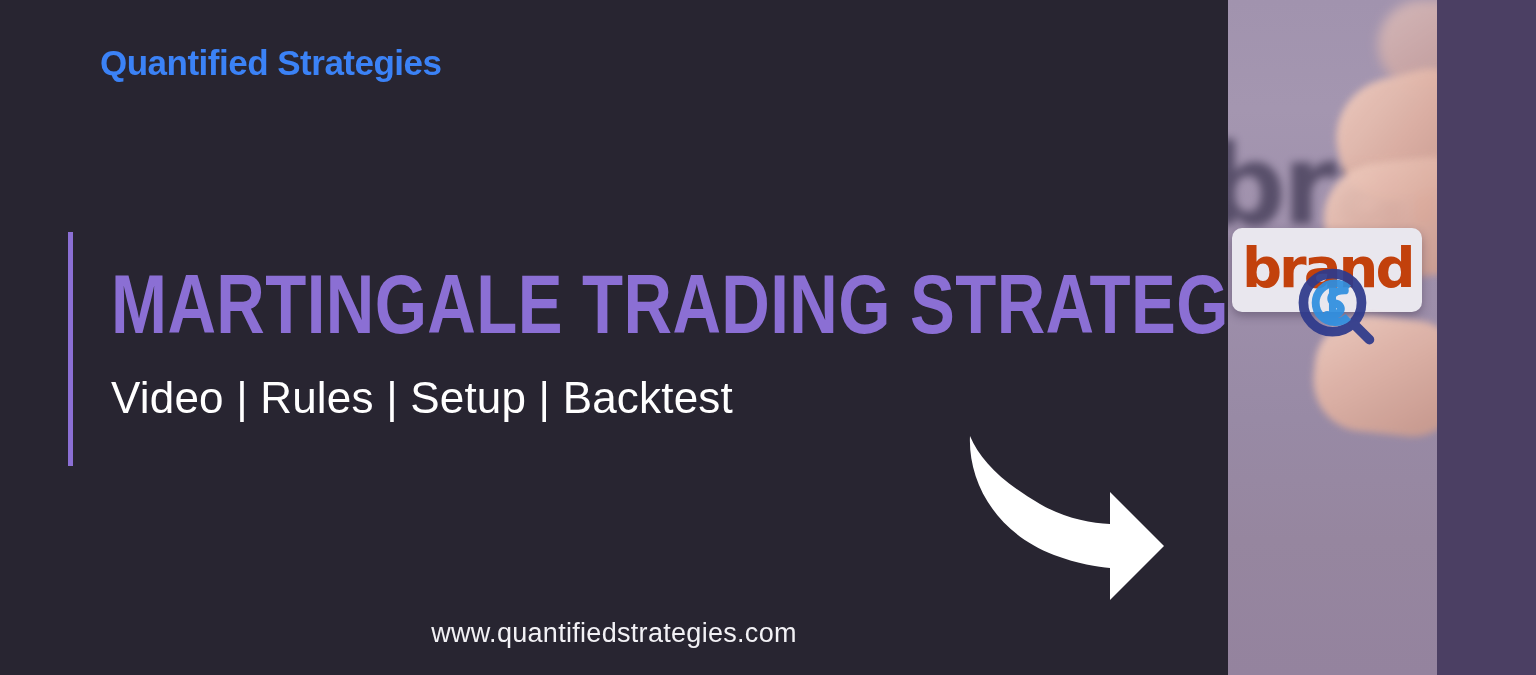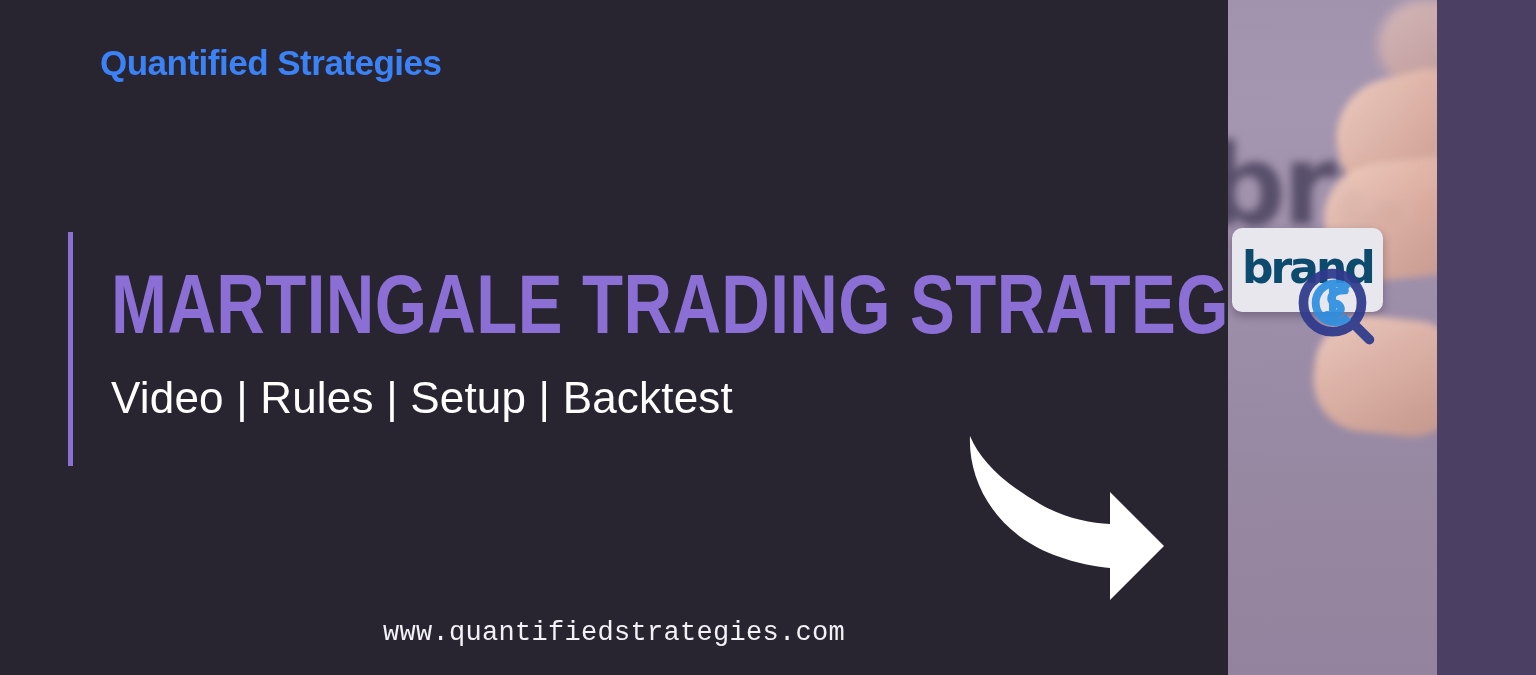--- a/index.html
+++ b/index.html
@@ -90,21 +90,21 @@
     padding-top: 24px;
     letter-spacing: 0.2px;
   }
 
   .footer-url {
     position: absolute;
     left: 0;
     top: 618px;
     width: 1228px;
     text-align: center;
-    font-family: Liberation Mono, monospace;
+    font-family: Liberation Sans, sans-serif;
     font-size: 27px;
     font-weight: 400;
     color: #f2f1f5;
     letter-spacing: 0.3px;
   }
 
   .arrow-wrap {
     position: absolute;
     left: 958px;
     top: 428px;
@@ -153,24 +153,24 @@
     top: 228px;
     padding: 6px 10px 10px 10px;
     background: #e9e7ee;
     border-radius: 10px;
     box-shadow: 0 4px 10px rgba(40,30,55,0.35);
     filter: blur(0.6px);
     white-space: nowrap;
   }
   .sticker-text {
     font-family: "DejaVu Sans", sans-serif;
-    font-size: 44px;
+    font-size: 56px;
     line-height: 68px;
     font-weight: bold;
-    color: #0c4a6e;
+    color: #c2410c;
     letter-spacing: -3px;
   }
 
   
   .finger {
     position: absolute;
     background: linear-gradient(145deg,#f0cdc0 0%, #ddb0a3 48%, #c49589 100%);
     filter: blur(3.5px);
     opacity: 0.95;
   }

